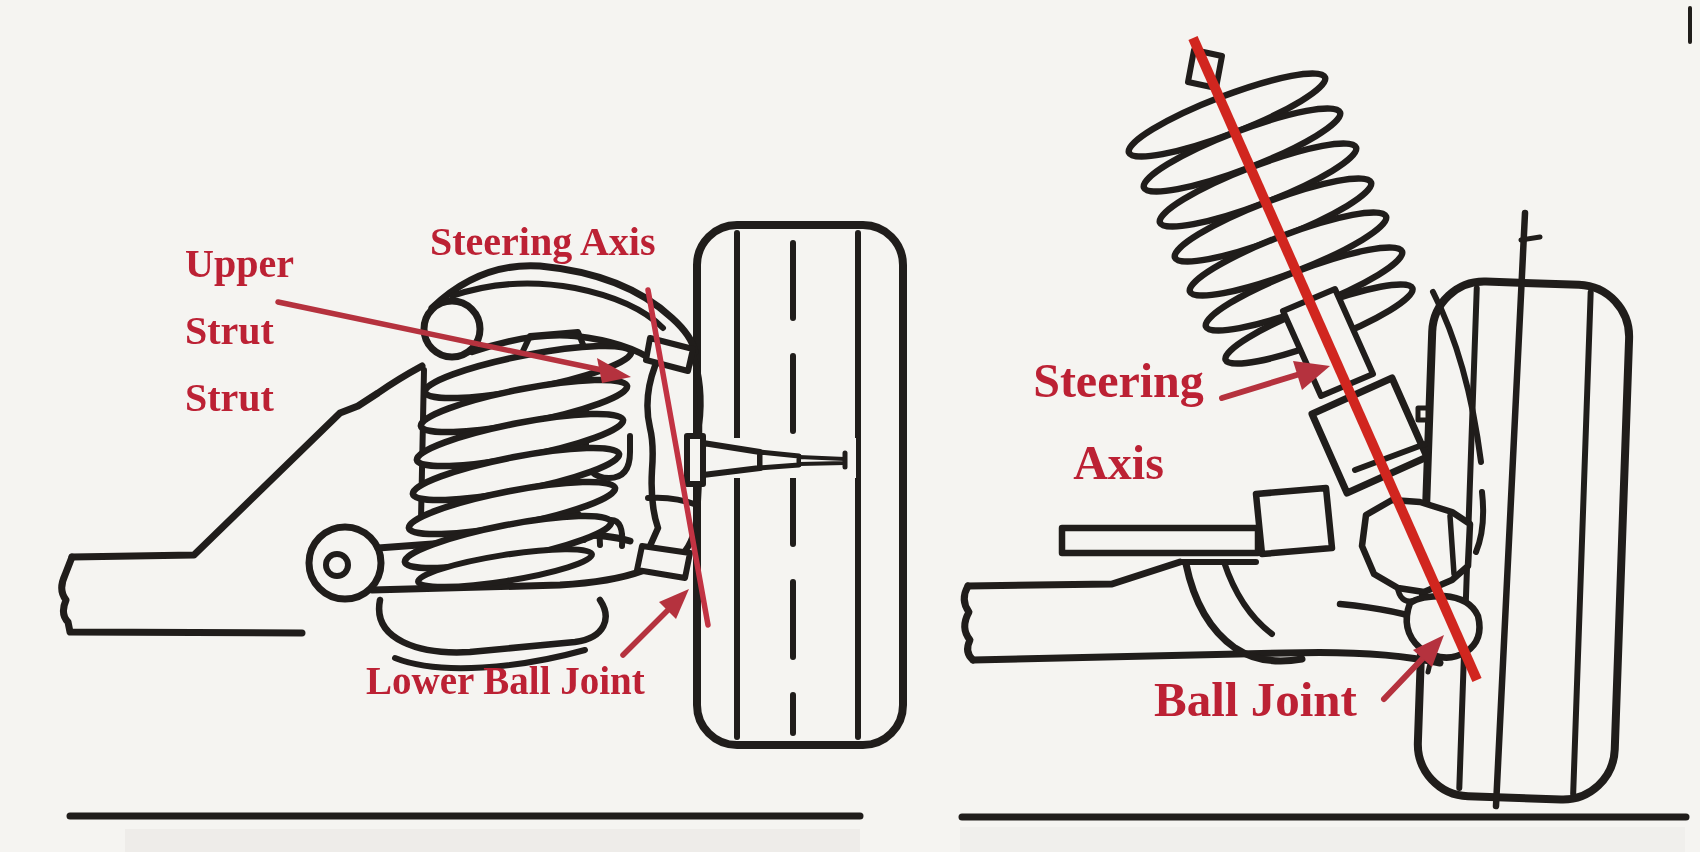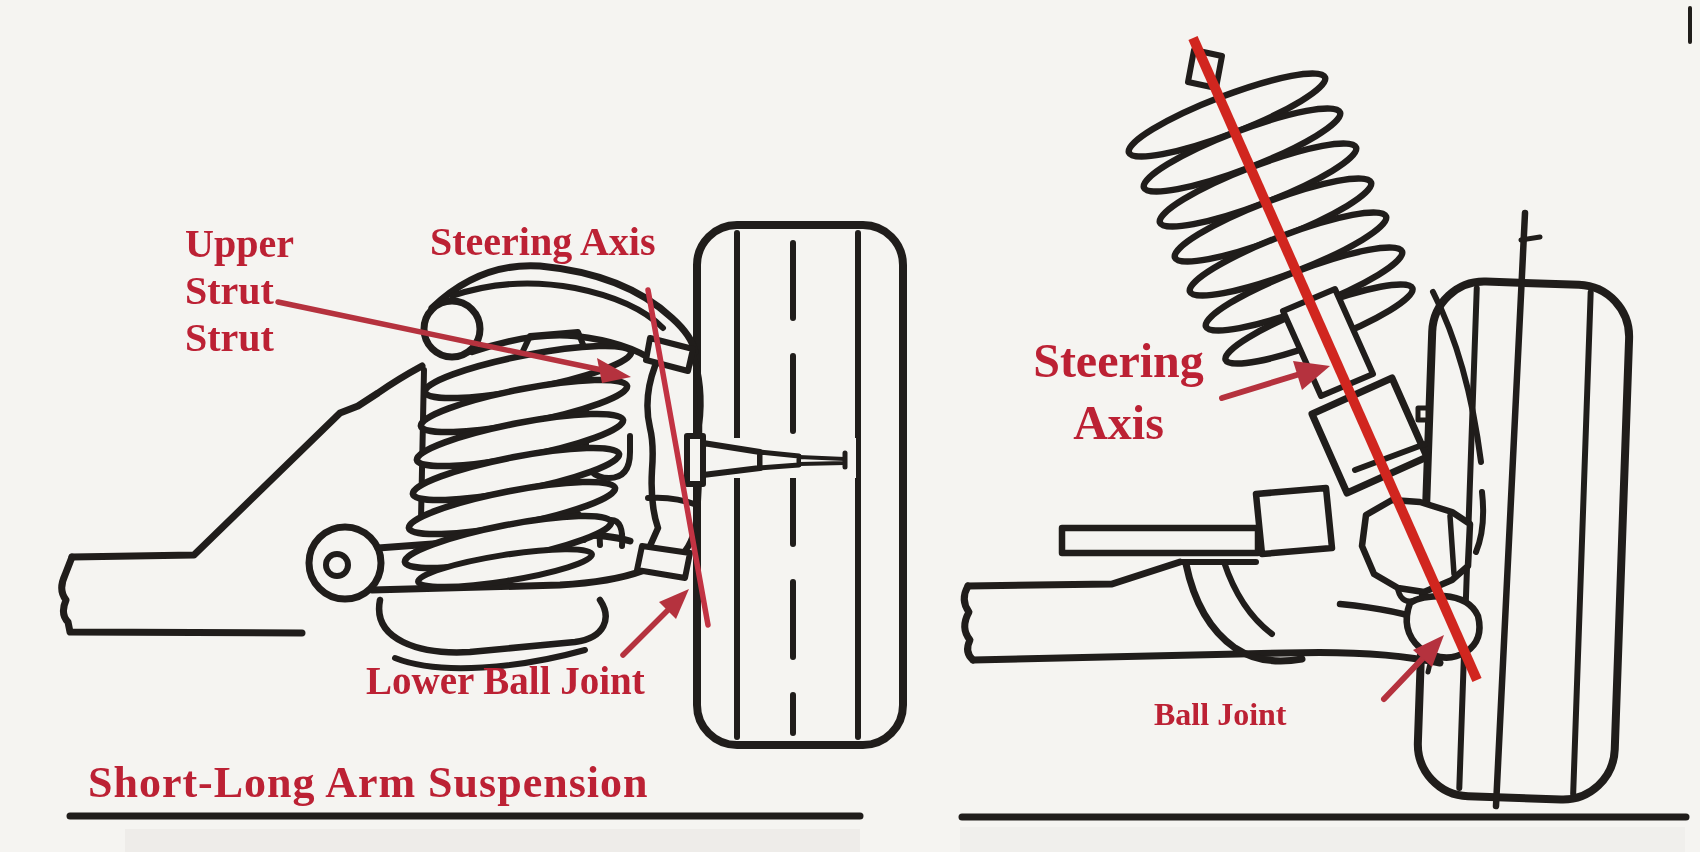--- a/index.html
+++ b/index.html
@@ -29,27 +29,27 @@
   .axR{stroke:var(--red_line);fill:none;stroke-linecap:butt;}
   .edge{fill:var(--paper_edge);stroke:none;}
   
   .lbl{
     position:absolute;
     color:var(--red_text);
     font-weight:700;
     white-space:nowrap;
     -webkit-font-smoothing:antialiased;
   }
-  .lbl span{display:block;}
+  .lbl span{display:block;margin-top:20px;}
   #upper-bj-label{left:185px;top:220px;font-size:40px;line-height:47px;}
   #steer-axis-left{left:430px;top:218px;width:260px;font-size:40px;}
   #lower-bj-label{left:366px;top:658px;font-size:39px;}
   #sla-caption{left:88px;top:757px;font-size:44px;letter-spacing:1px;}
   #steer-axis-right{left:1016px;top:330px;width:205px;font-size:48px;line-height:62px;text-align:center;}
-  #ball-joint-right{left:1154px;top:696px;font-size:32px;}
+  #ball-joint-right{left:1154px;top:671px;font-size:49px;}
   #strut-caption{left:960px;top:742px;font-size:50px;}
 </style>
 </head>
 <body>
 
 <div class="stage">
 
   <svg width="1700" height="852" viewBox="0 0 1700 852">
 
     <g>
@@ -214,21 +214,20 @@
   <div class="lbl" id="upper-bj-label">
     <span>Upper</span>
     <span>Strut</span>
     <span>Strut</span>
   </div>
 
   <div class="lbl" id="steer-axis-left">Steering Axis</div>
 
   <div class="lbl" id="lower-bj-label">Lower Ball Joint</div>
 
-  <div class="lbl" id="sla-caption">Short-Long Arm Suspension</div>
 
   <div class="lbl" id="steer-axis-right">
     <span>Steering</span>
     <span>Axis</span>
   </div>
 
   <div class="lbl" id="ball-joint-right">Ball Joint</div>
 
 </div>
 

